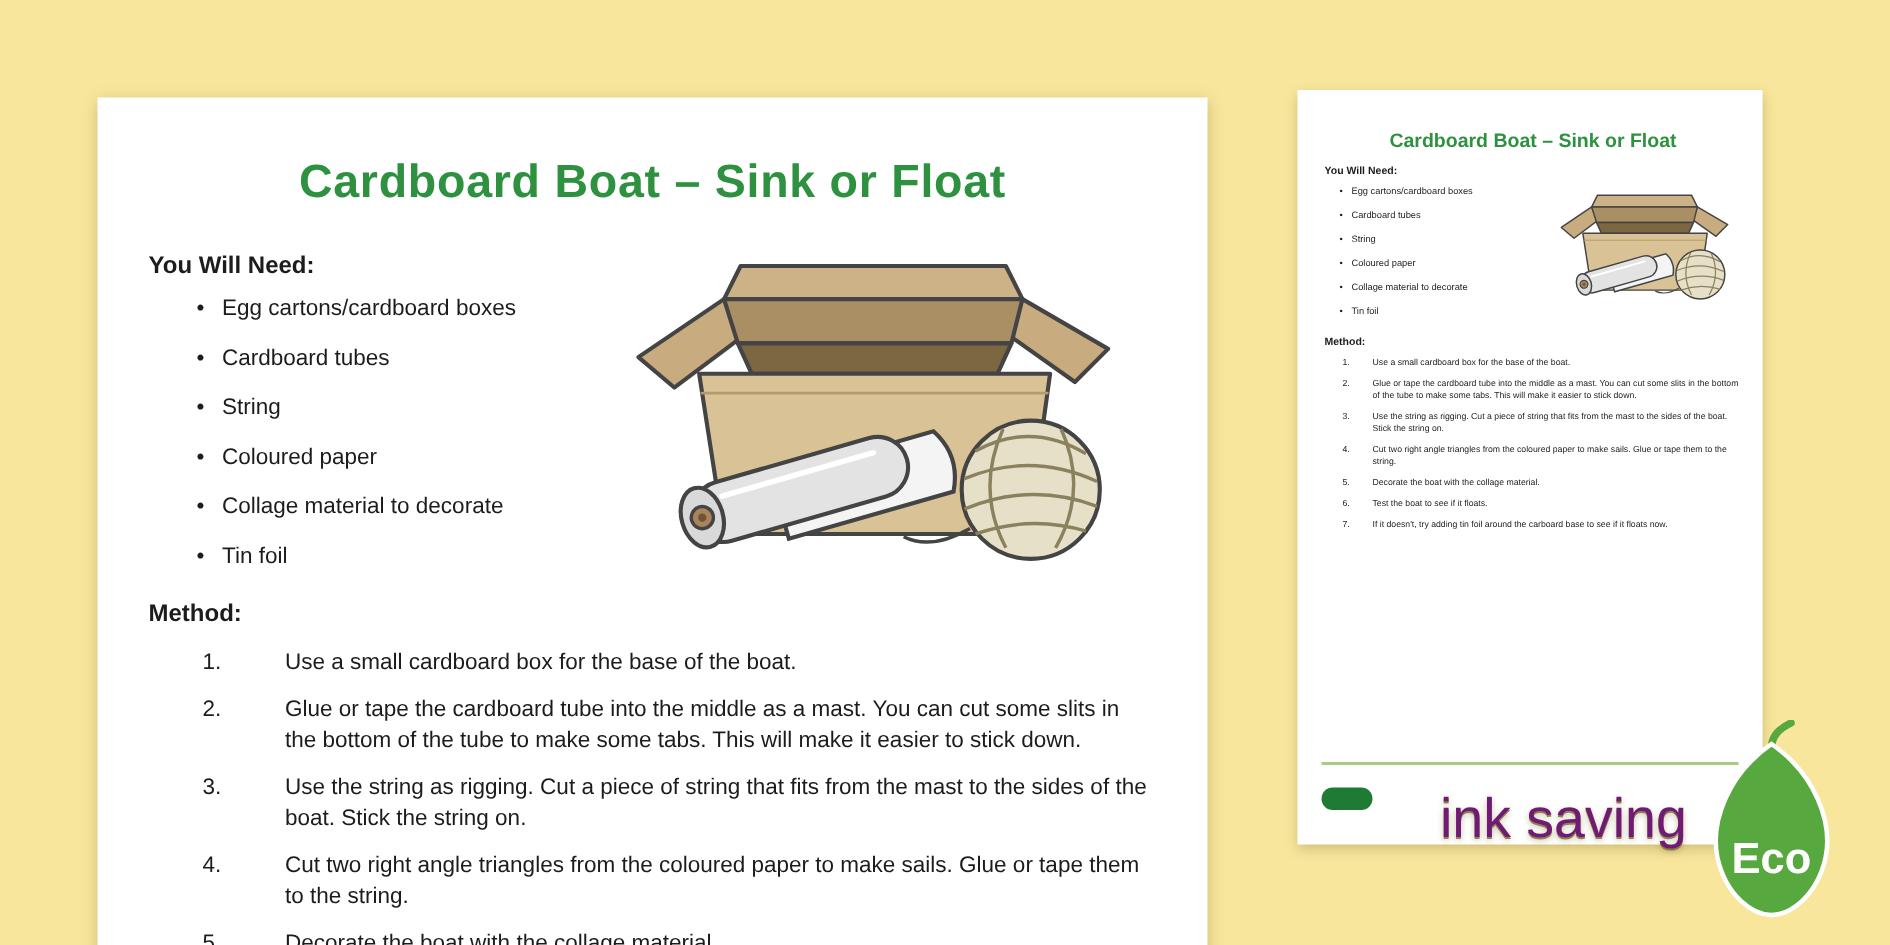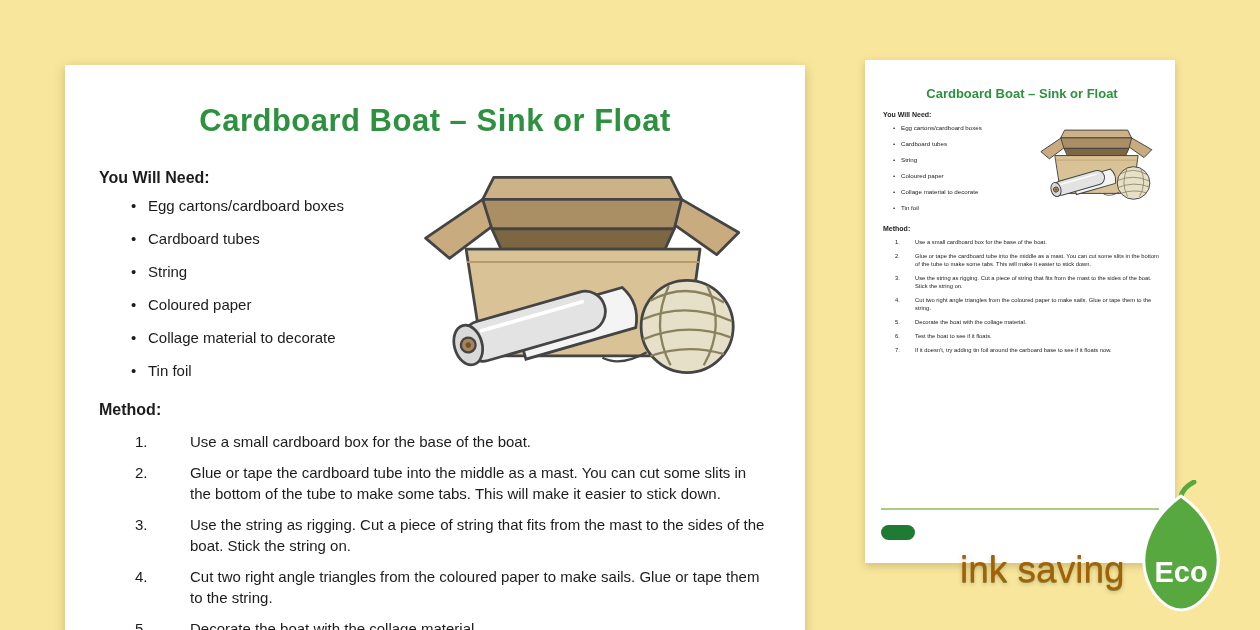--- a/index.html
+++ b/index.html
@@ -64,22 +64,22 @@
   }
   ol.steps-sm li::before { content:counter(step) "."; position:absolute; left:0; }
   .pp-rule { position:absolute; left:16px; right:16px; bottom:53px; height:2px; background:#a8cc82; }
   .pp-logo {
     position:absolute; left:16px; bottom:23px; width:34px; height:15px;
     background:#1f7a33; border-radius:8px;
   }
 
   
   .ink-saving {
-    position:absolute; left:960px; top:549px;
-    font-size:37px; color:#a16207;
+    position:absolute; left:960px; top:525px;
+    font-size:37px; color:#701a75;
     text-shadow:0 1px 0 rgba(125,115,55,.85), 0 2px 4px rgba(125,115,55,.45);
     white-space:nowrap;
   }
   .eco-leaf { position:absolute; left:1136px; top:480px; width:90px; height:134px; }
 
   .hidden-defs { position:absolute; width:0; height:0; overflow:hidden; }
 </style>
 </head>
 <body>
 

